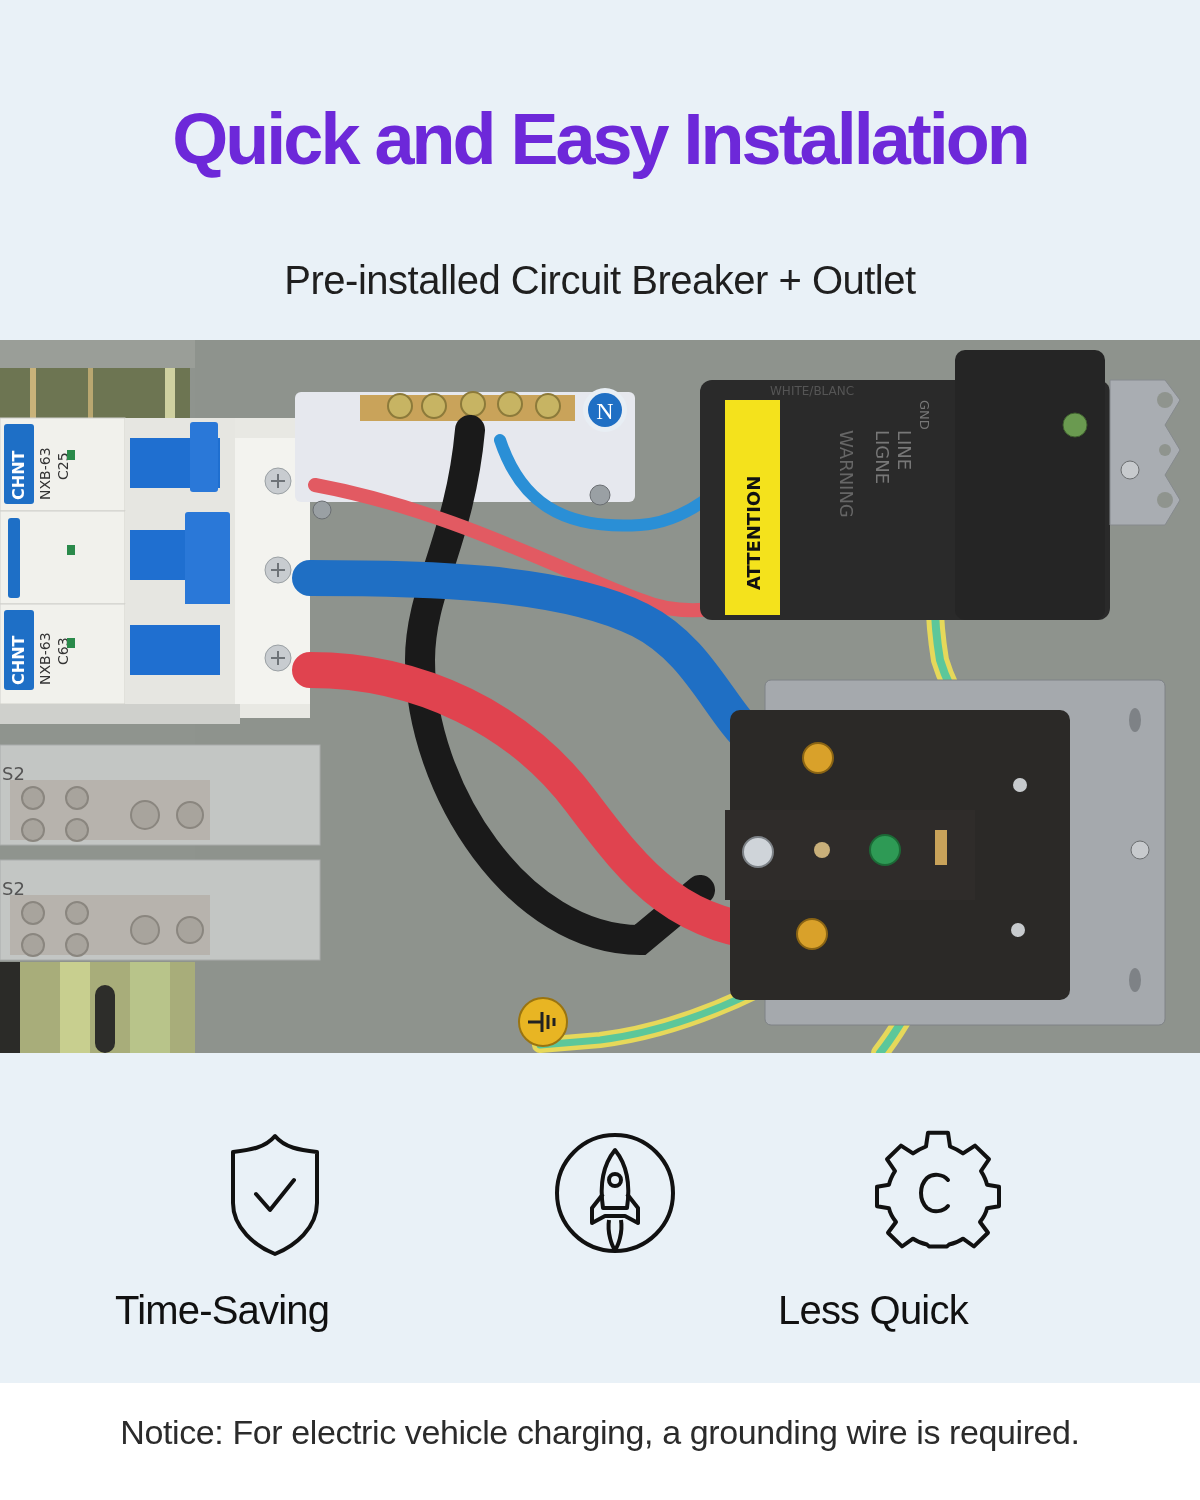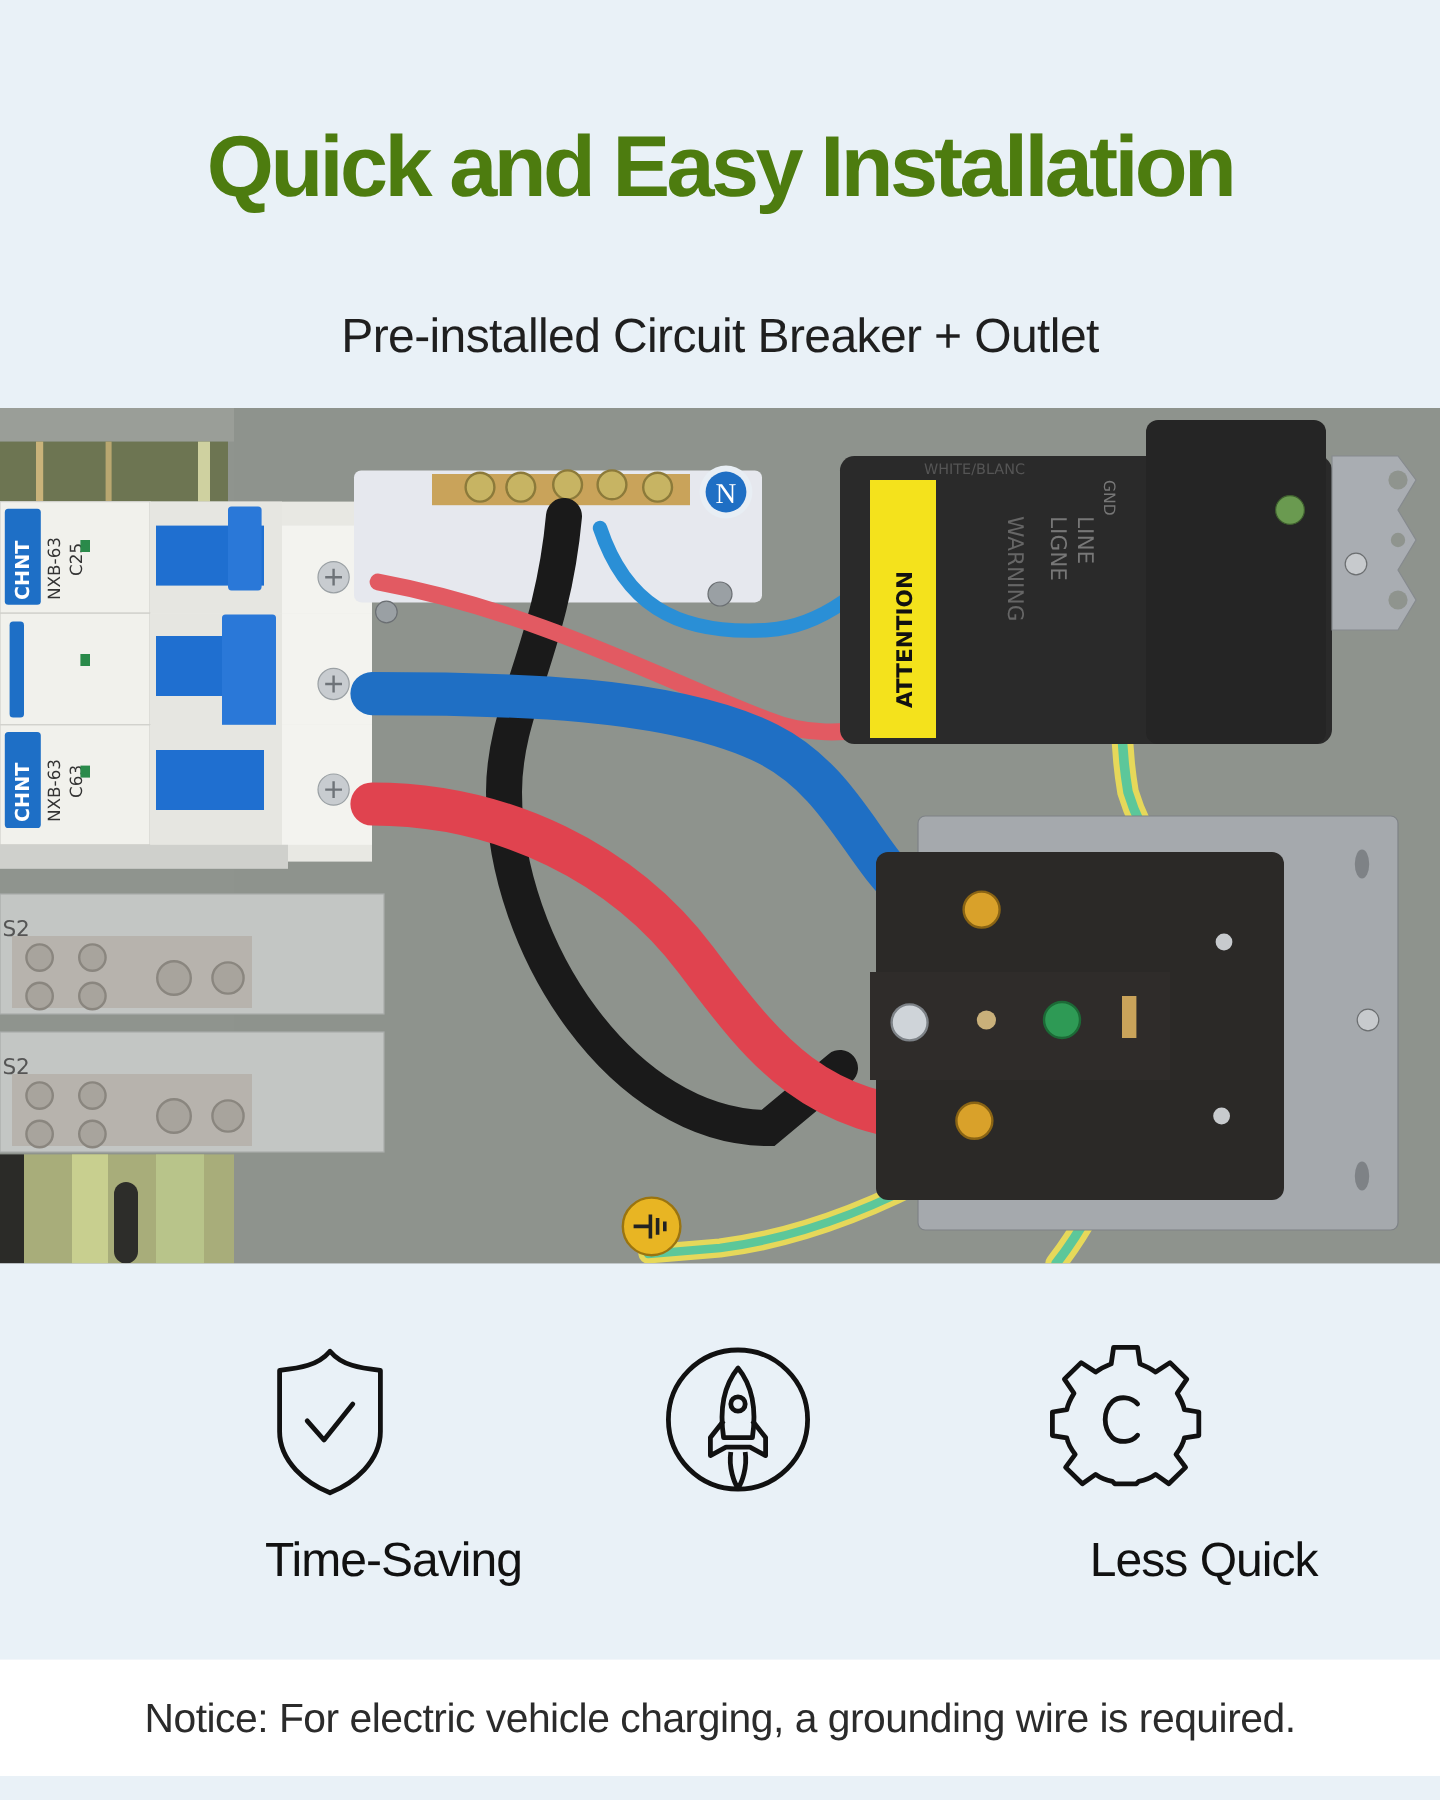--- a/index.html
+++ b/index.html
@@ -10,45 +10,45 @@
       position: relative;
     }
     .header {
       position: absolute; left: 0; top: 0; width: 1200px; height: 340px;
       background: #e9f1f7;
     }
     .title {
       position: absolute; left: 0; top: 98px; width: 1200px;
       text-align: center;
       font-size: 72px; font-weight: 700; letter-spacing: -3px;
-      color: #4d7c0f;
+      color: #6d28d9;
     }
     .subtitle {
       position: absolute; left: 0; top: 210px; width: 1200px;
       text-align: center;
       font-size: 40px; font-weight: 400; color: #1f1f1f; letter-spacing: -0.5px; margin-top: 48px;
     }
     .photo {
       position: absolute; left: 0; top: 340px; width: 1200px; height: 713px;
       background: #8d928c; overflow: hidden;
     }
     .photo svg { display: block; }
     .features {
       position: absolute; left: 0; top: 1053px; width: 1200px; height: 330px;
       background: #e9f1f7;
     }
     .feature {
-      position: absolute; top: 65px; width: 320px; text-align: right;
+      position: absolute; top: 75px; width: 320px; text-align: left;
     }
     .feature .icon { width: 130px; height: 130px; margin: 0 auto; display: block; }
     .feature .label {
       margin-top: 30px; font-size: 40px; color: #111; letter-spacing: -0.8px;
     }
     .footer {
-      position: absolute; left: 0; top: 1383px; width: 1200px; height: 97px;
+      position: absolute; left: 0; top: 1383px; width: 1200px; height: 117px;
       background: #ffffff;
     }
     .notice {
       position: absolute; left: 0; top: 30px; width: 1200px; text-align: center;
       font-size: 34px; color: #2b2b2b; letter-spacing: -0.4px;
     }
     .tiny { font-family: "DejaVu Sans", sans-serif; }
   </style>
 </head>
 <body>

